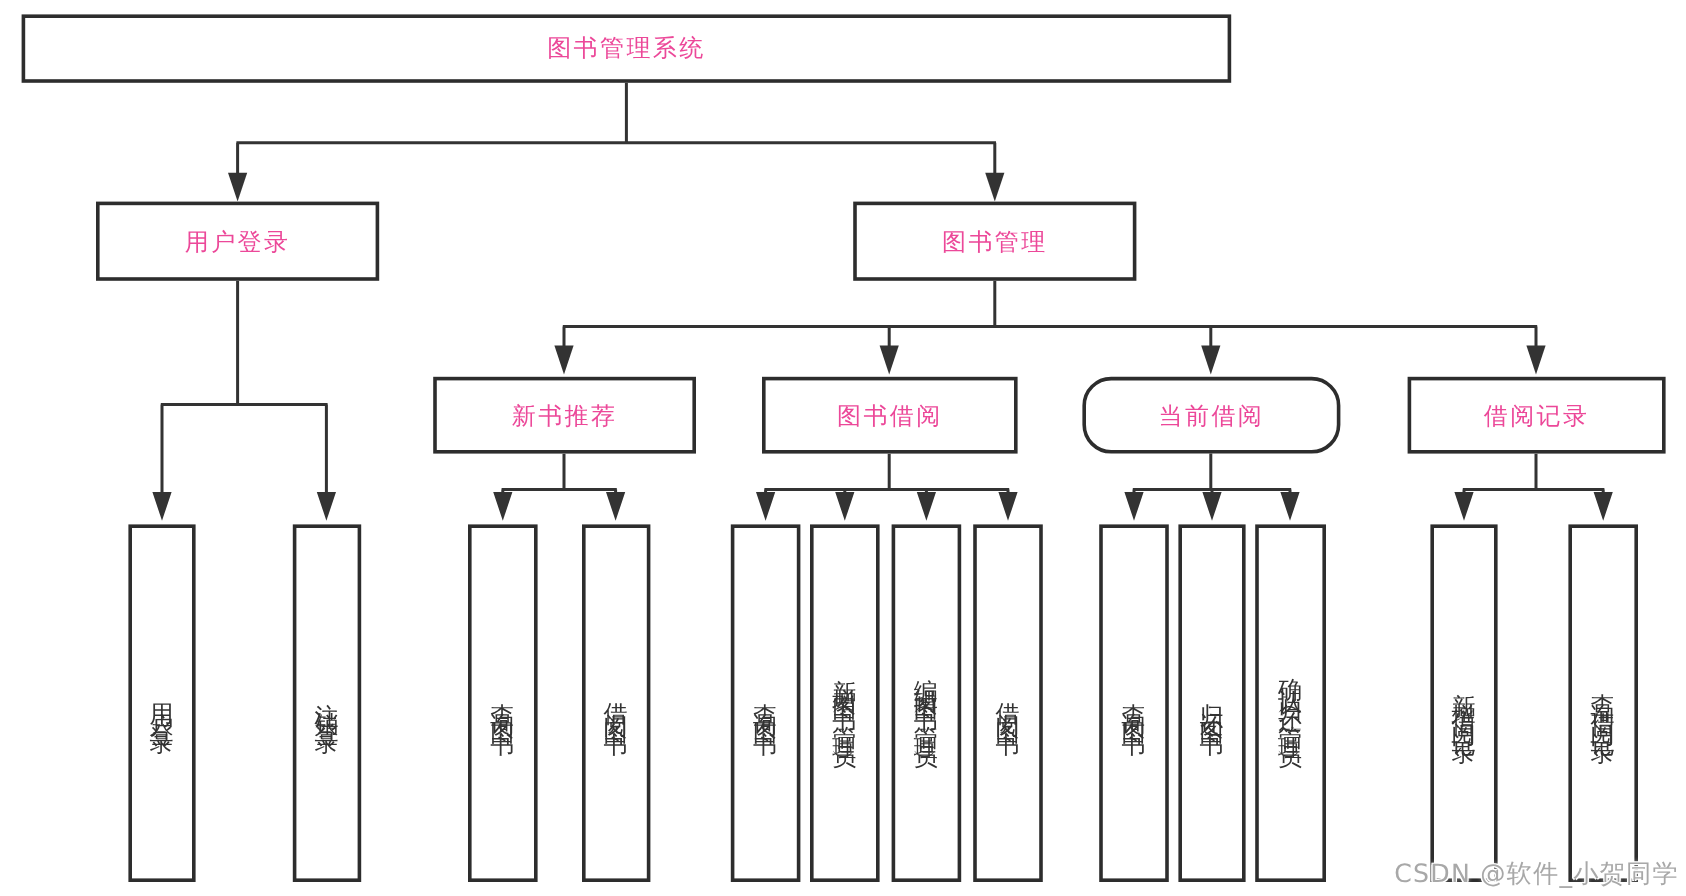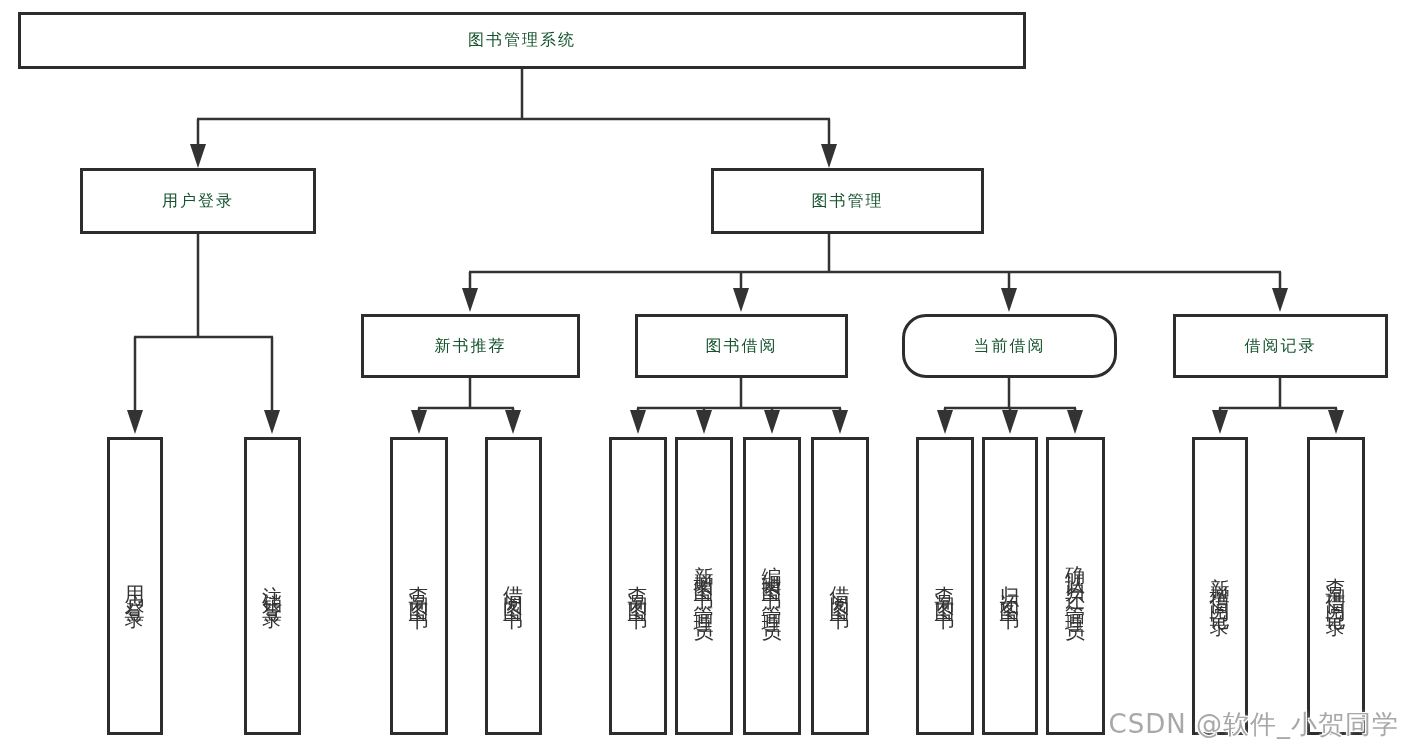--- a/index.html
+++ b/index.html
@@ -25,41 +25,41 @@
   .box {
     position: absolute;
     box-sizing: border-box;
     background: #ffffff;
     border: 3px solid #2d2d2d;
     display: flex;
     align-items: center;
     justify-content: center;
   }
   .box-h .label {
-    font-size: 16px;
+    font-size: 20px;
     letter-spacing: 2px;
     white-space: nowrap;
-    color: #14532d;
+    color: #ec4899;
   }
   .box-v {
     top: 437px;
     height: 298px;
   }
   .box-v .label {
     writing-mode: vertical-rl;
     font-size: 20px;
     letter-spacing: 8px;
     line-height: 1;
     color: #333333;
   }
   #watermark {
     position: absolute;
     right: 6px;
     bottom: 5px;
-    font-size: 26px;
+    font-size: 21px;
     letter-spacing: 1px;
     color: #a8a8a8;
     text-shadow: 1px 1px 0 #ffffff, -1px -1px 0 #ffffff, 1px -1px 0 #ffffff, -1px 1px 0 #ffffff, 0 0 4px #ffffff;
     white-space: nowrap;
     z-index: 10;
   }
 </style>
 </head>
 <body>
 
@@ -101,21 +101,21 @@
     </g>
   </svg>
 
   <div class="box box-h" style="left:18px; top:12px; width:1008px; height:57px;">
     <span class="label">图书管理系统</span>
   </div>
 
   <div class="box box-h" style="left:80px; top:168px; width:236px; height:66px;">
     <span class="label">用户登录</span>
   </div>
-  <div class="box box-h" style="left:711px; top:168px; width:273px; height:66px;">
+  <div class="box box-h" style="left:711px; top:168px; width:236px; height:66px;">
     <span class="label">图书管理</span>
   </div>
 
   <div class="box box-h" style="left:361px; top:314px; width:219px; height:64px;">
     <span class="label">新书推荐</span>
   </div>
   <div class="box box-h" style="left:635px; top:314px; width:213px; height:64px;">
     <span class="label">图书借阅</span>
   </div>
   <div class="box box-h" style="left:902px; top:314px; width:215px; height:64px;border-radius:24px;">

